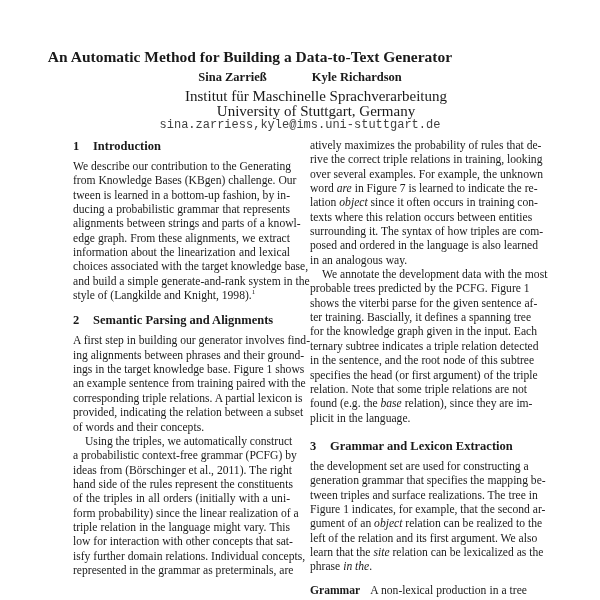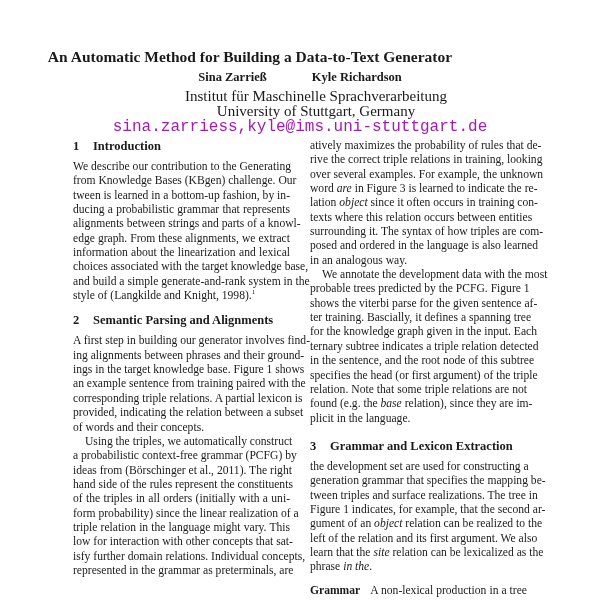--- a/index.html
+++ b/index.html
@@ -6,21 +6,21 @@
   body { width: 600px; height: 600px; overflow: hidden; position: relative;
          font-family: "Liberation Serif", "DejaVu Serif", serif; color: #1a1a1a; }
   .title { position: absolute; top: 48px; left: 0; width: 500px; text-align: center;
            font-weight: bold; font-size: 15.5px; }
   .authors { position: absolute; top: 70px; left: 0; width: 600px; text-align: center;
              font-weight: bold; font-size: 12.5px; }
   .authors span { display: inline-block; margin: 0 21px; }
   .affil { position: absolute; left: 16px; width: 600px; text-align: center; font-size: 15px; }
   .affil1 { top: 88px; } .affil2 { top: 103px; }
   .email { position: absolute; top: 118px; left: 0; width: 600px; text-align: center;
-           font-family: "Liberation Mono", "DejaVu Sans Mono", monospace; font-size: 16px; color: #a21caf; }
+           font-family: "Liberation Mono", "DejaVu Sans Mono", monospace; font-size: 12px; color: #404040; }
   .col { position: absolute; width: 217px; font-size: 11.6px; line-height: 14.35px; }
   .col-left { left: 73px; top: 138px; }
   .col-right { left: 310px; top: 139px; }
   .col p { margin: 0; text-align: justify; hyphens: manual; }
   .sec { font-weight: bold; font-size: 12.5px; margin: 0; line-height: 16px; }
   .sec .num { display: inline-block; width: 20px; }
   .gap-after-head { height: 6px; }
   .gap-before-head { height: 9px; }
   .line { display: block; text-align: justify; text-align-last: justify; white-space: nowrap; }
   .line.last { text-align-last: left; }
@@ -82,21 +82,21 @@
       <span class="line">isfy further domain relations. Individual concepts,</span>
       <span class="line">represented in the grammar as preterminals, are</span>
     </p>
 </div>
 
 <div class="col col-right">
   <p>
     <span class="line">atively maximizes the probability of rules that de-</span>
     <span class="line">rive the correct triple relations in training, looking</span>
     <span class="line">over several examples. For example, the unknown</span>
-    <span class="line"><span>word </span><i>are</i><span> in Figure 3 is learned to indicate the re-</span></span>
+    <span class="line"><span>word </span><i>are</i><span> in Figure 7 is learned to indicate the re-</span></span>
     <span class="line"><span>lation </span><i>object</i><span> since it often occurs in training con-</span></span>
     <span class="line">texts where this relation occurs between entities</span>
     <span class="line">surrounding it. The syntax of how triples are com-</span>
     <span class="line">posed and ordered in the language is also learned</span>
     <span class="line last">in an analogous way.</span>
   </p>
   <p>
     <span class="line" style="padding-left:12px;">We annotate the development data with the most</span>
     <span class="line">probable trees predicted by the PCFG. Figure 1</span>
     <span class="line">shows the viterbi parse for the given sentence af-</span>

